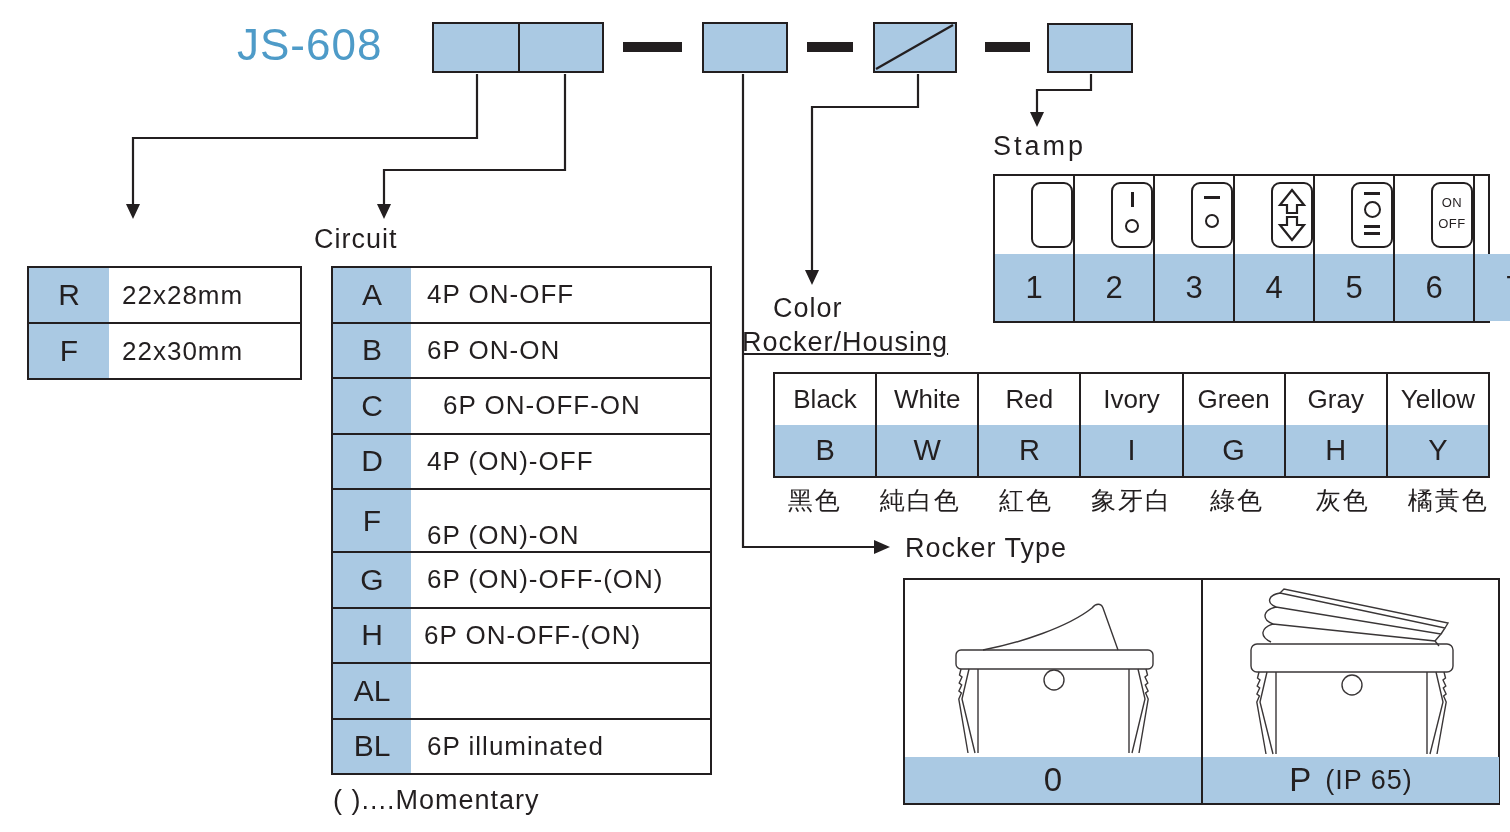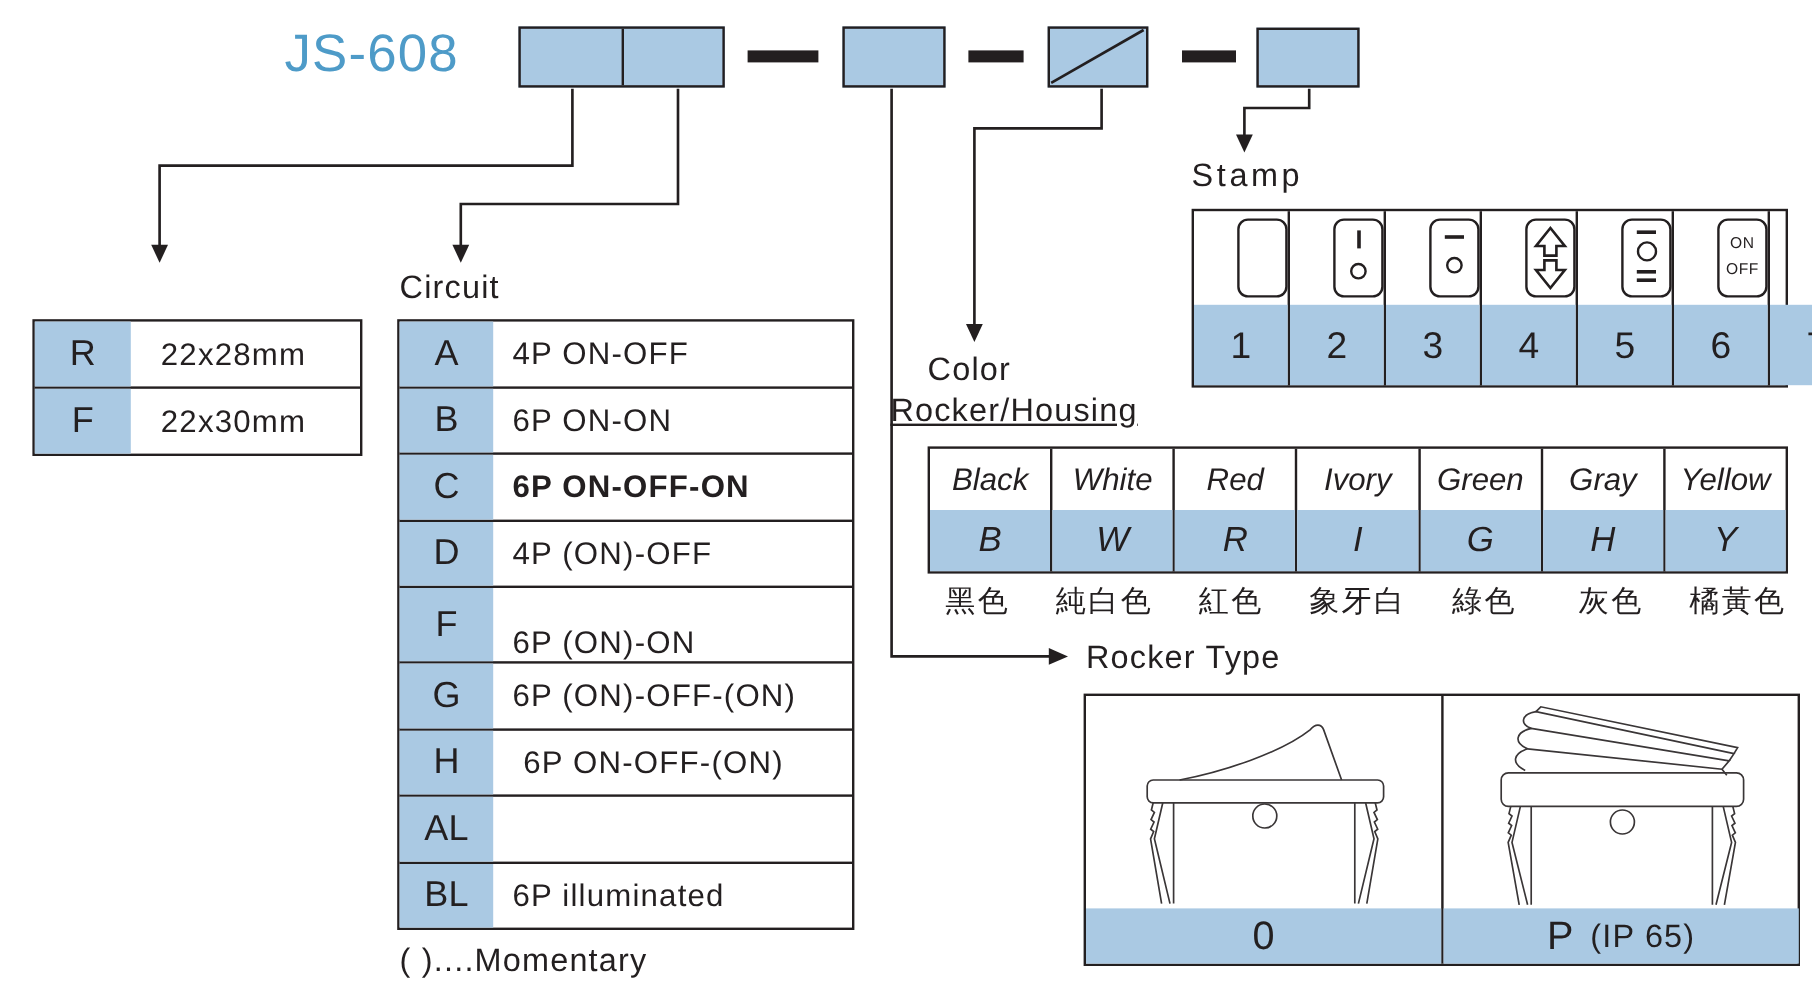--- a/index.html
+++ b/index.html
@@ -13,21 +13,21 @@
   .code-box{background:#aac9e3;border:2.5px solid #231f20;}
   .dash{background:#231f20;}
   .box-divider{position:absolute;top:0;bottom:0;left:50%;width:2px;background:#231f20;}
   
   .blue{background:#aac9e3;}
   .tbl{border:2.5px solid #231f20;display:flex;}
   .section-title{font-size:27px;letter-spacing:1px;white-space:nowrap;}
   
   .row-line{display:flex;width:100%;}
   .code-cell{display:flex;align-items:center;justify-content:center;font-size:30px;}
-  .val-cell{display:flex;align-items:center;font-size:26px;letter-spacing:1px;padding-left:25px;}
+  .val-cell{display:flex;align-items:center;font-size:26px;letter-spacing:1px;padding-left:13px;}
   
   .stamp-col{display:flex;flex-direction:column;flex:1 1 0;}
   .stamp-col:not(:last-child){border-right:2px solid #231f20;}
   .stamp-icon-area{height:78px;display:flex;align-items:center;justify-content:center;margin-left:36px;}
   .stamp-num-area{flex:1;display:flex;align-items:center;justify-content:center;font-size:31px;background:#aac9e3;}
   .rocker-rect{width:42px;height:66px;border:2.5px solid #231f20;border-radius:9px;
     display:flex;flex-direction:column;align-items:center;box-sizing:border-box;}
   .glyph-bar-v{width:3px;height:15px;background:#231f20;margin-top:8px;}
   .glyph-bar-h{width:16px;height:3px;background:#231f20;}
   .glyph-circle{width:14px;height:14px;border:2.5px solid #231f20;border-radius:50%;box-sizing:border-box;}
@@ -91,33 +91,33 @@
     <div class="row-line" style="flex:1;border-bottom:2.5px solid #231f20;">
       <div class="code-cell blue" style="width:80px;">R</div>
       <div class="val-cell" style="flex:1;">22x28mm</div>
     </div>
     <div class="row-line" style="flex:1;">
       <div class="code-cell blue" style="width:80px;">F</div>
       <div class="val-cell" style="flex:1;">22x30mm</div>
     </div>
   </div>
 
-  <div class="abs section-title" style="left:333px;top:224px;">Circuit</div>
+  <div class="abs section-title" style="left:314px;top:224px;">Circuit</div>
   <div class="abs tbl" style="left:331px;top:266px;width:381px;height:509px;flex-direction:column;">
     <div class="row-line" style="flex:1;border-bottom:2.5px solid #231f20;">
       <div class="code-cell blue" style="width:78px;">A</div>
       <div class="val-cell" style="flex:1;padding-left:16px;">4P ON-OFF</div>
     </div>
     <div class="row-line" style="flex:1;border-bottom:2.5px solid #231f20;">
       <div class="code-cell blue" style="width:78px;">B</div>
       <div class="val-cell" style="flex:1;padding-left:16px;">6P ON-ON</div>
     </div>
     <div class="row-line" style="flex:1;border-bottom:2.5px solid #231f20;">
       <div class="code-cell blue" style="width:78px;">C</div>
-      <div class="val-cell" style="flex:1;padding-left:16px;font-weight:bold;">6P ON-OFF-ON</div>
+      <div class="val-cell" style="flex:1;padding-left:32px;">6P ON-OFF-ON</div>
     </div>
     <div class="row-line" style="flex:1;border-bottom:2.5px solid #231f20;">
       <div class="code-cell blue" style="width:78px;">D</div>
       <div class="val-cell" style="flex:1;padding-left:16px;">4P (ON)-OFF</div>
     </div>
     <div class="row-line" style="flex:1;border-bottom:2.5px solid #231f20;">
       <div class="code-cell blue" style="width:78px;">F</div>
       <div class="val-cell" style="flex:1;padding-left:16px;margin-top:30px;">6P (ON)-ON</div>
     </div>
     <div class="row-line" style="flex:1;border-bottom:2.5px solid #231f20;">
@@ -211,21 +211,21 @@
         <div class="rocker-rect">
           <div class="power">POWER</div>
         </div>
       </div>
       <div class="stamp-num-area">7</div>
     </div>
   </div>
 
   <div class="abs section-title" style="left:773px;top:293px;">Color</div>
   <div class="abs section-title" style="left:742px;top:327px;text-decoration:underline;">Rocker/Housing</div>
-  <div class="abs tbl" style="left:773px;top:372px;width:717px;height:106px;font-style:italic;">
+  <div class="abs tbl" style="left:773px;top:372px;width:717px;height:106px;">
     <div class="color-col">
       <div class="color-name">Black</div>
       <div class="color-code">B</div>
     </div>
     <div class="color-col">
       <div class="color-name">White</div>
       <div class="color-code">W</div>
     </div>
     <div class="color-col">
       <div class="color-name">Red</div>

